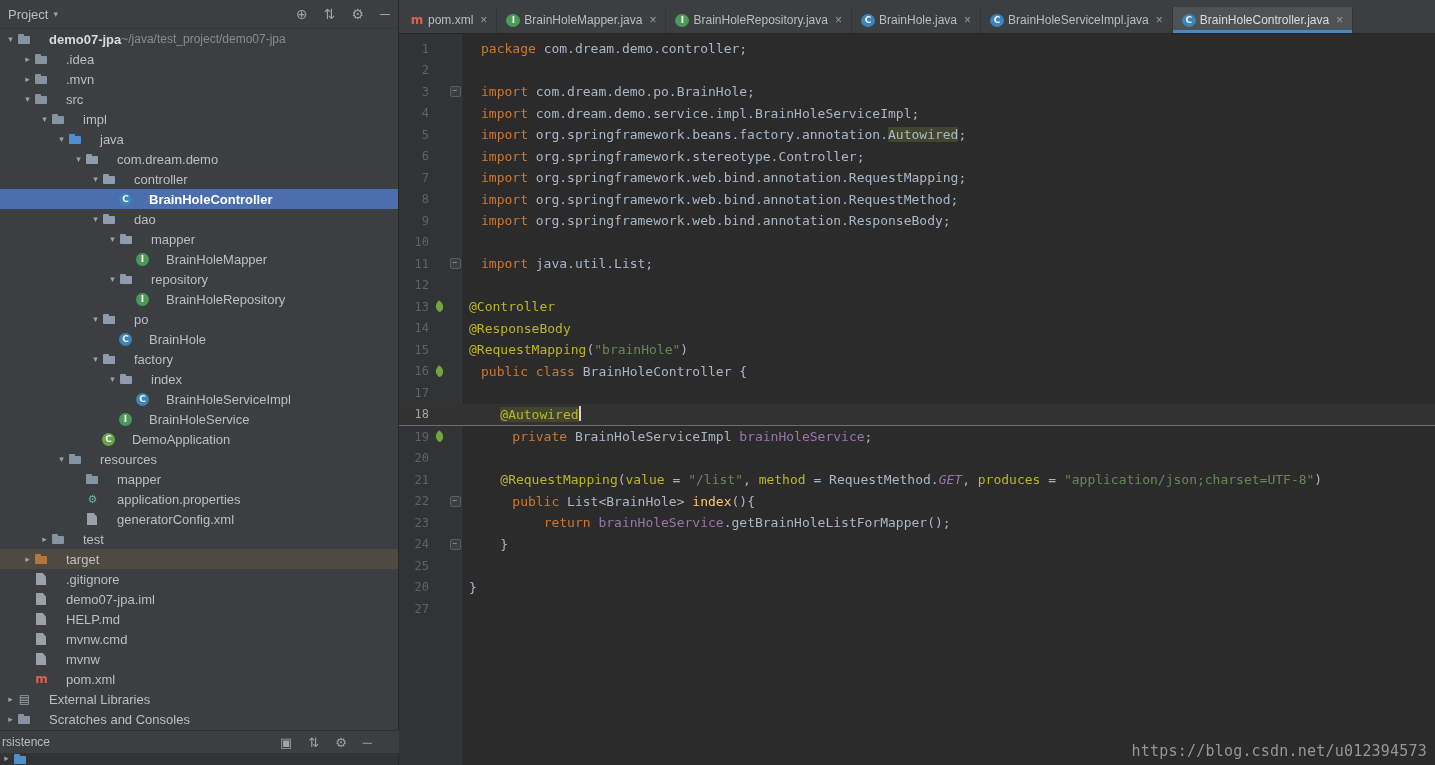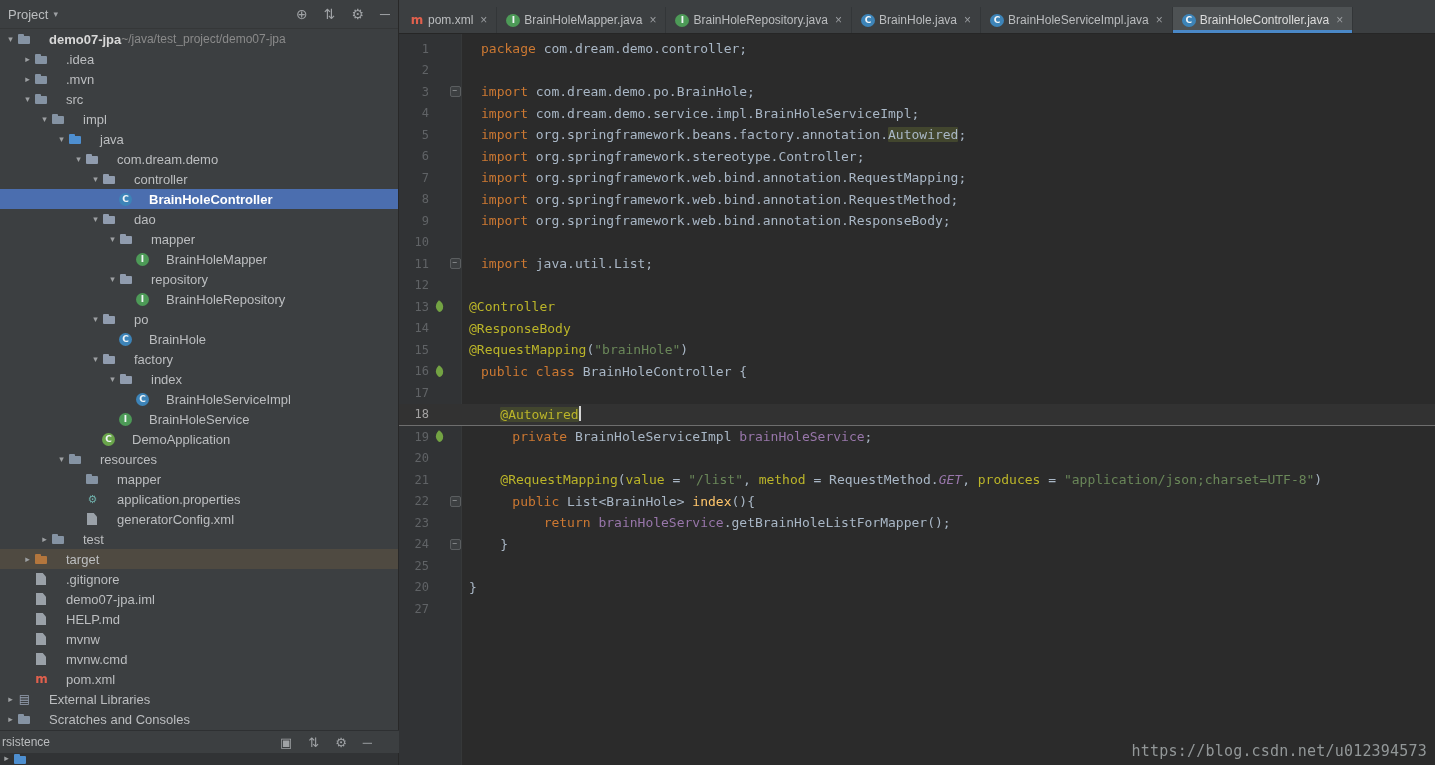--- a/index.html
+++ b/index.html
@@ -255,26 +255,26 @@
           <span class="lbl">demo07-jpa.iml</span>
         </div>
         <div class="trow" style="--lv: 1;">
           <span class="arr"></span>
           <span class="ic ic-doc d"></span>
           <span class="lbl">HELP.md</span>
         </div>
         <div class="trow" style="--lv: 1;">
           <span class="arr"></span>
           <span class="ic ic-doc d"></span>
+          <span class="lbl">mvnw.cmd</span>
+        </div>
+        <div class="trow" style="--lv: 1;">
+          <span class="arr"></span>
+          <span class="ic ic-doc d"></span>
           <span class="lbl">mvnw</span>
-        </div>
-        <div class="trow" style="--lv: 1;">
-          <span class="arr"></span>
-          <span class="ic ic-doc d"></span>
-          <span class="lbl">mvnw.cmd</span>
         </div>
         <div class="trow" style="--lv: 1;">
           <span class="arr"></span>
           <span class="ic ic-maven">m</span>
           <span class="lbl">pom.xml</span>
         </div>
         <div class="trow" style="--lv: 0;">
           <span class="arr">▸</span>
           <span class="ic ic-libs">▤</span>
           <span class="lbl">External Libraries</span>

